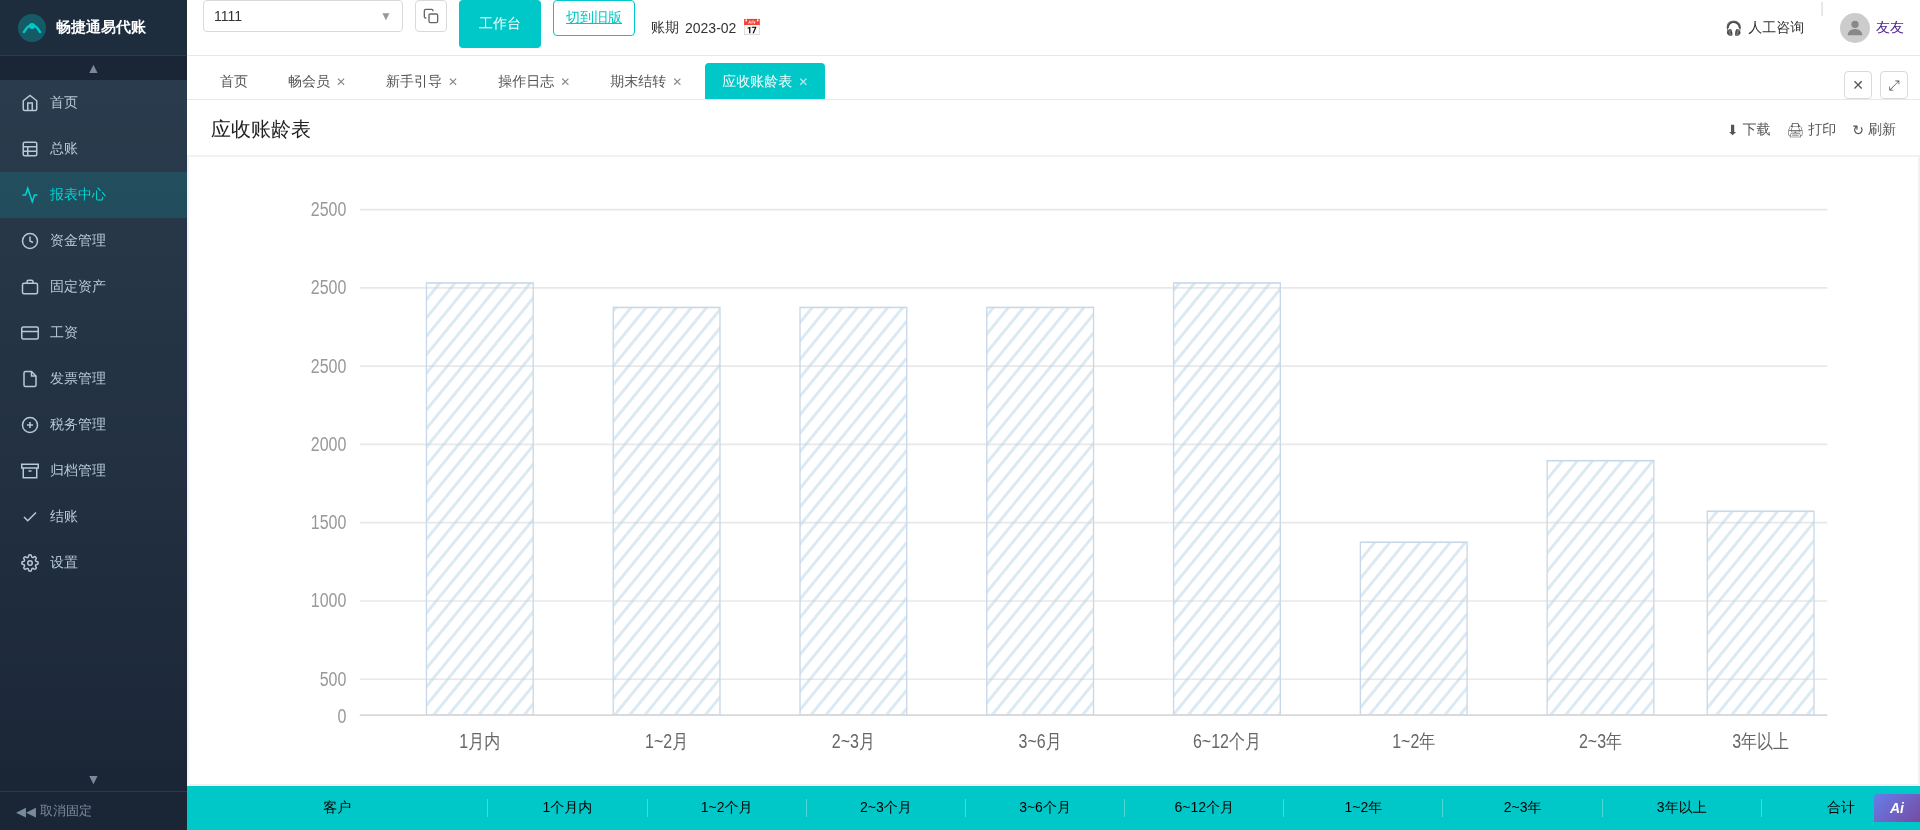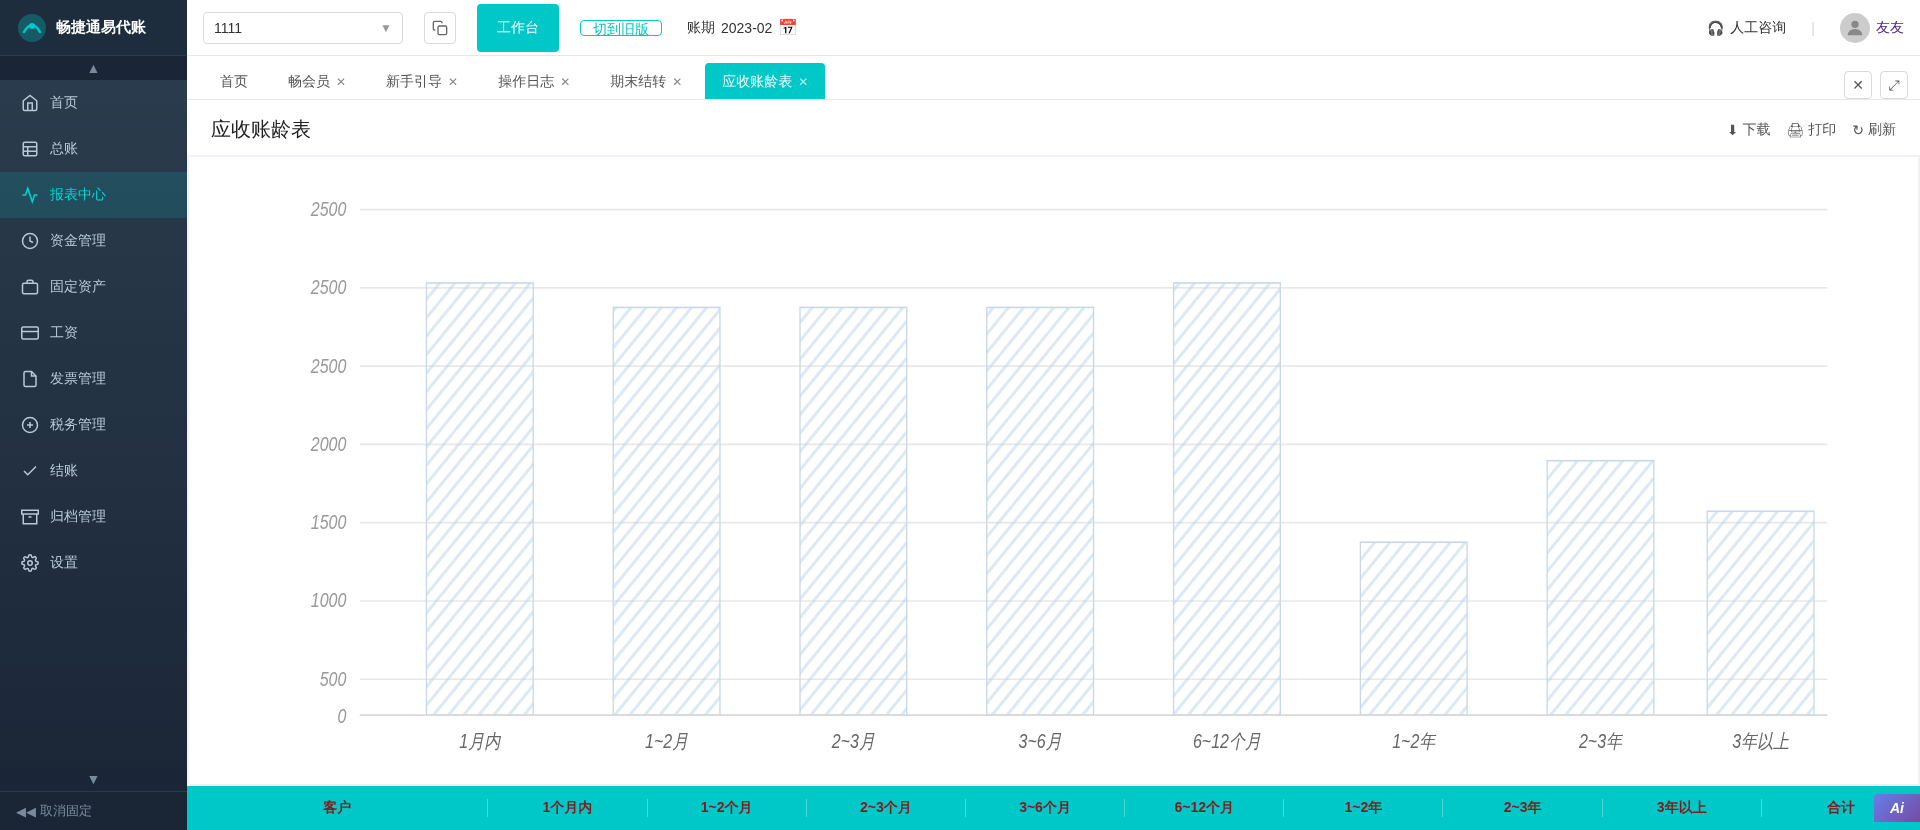--- a/index.html
+++ b/index.html
@@ -84,25 +84,24 @@
       display: flex;
       flex-direction: column;
       overflow: hidden;
     }
 
     
     .header {
       height: 56px;
       background: #fff;
       display: flex;
-      align-items: center;
       padding: 0 16px;
       border-bottom: 1px solid #e8e8e8;
       flex-shrink: 0;
-      gap: 21px;
+      gap: 12px;
     }
     .header-company-select {
       display: flex;
       align-items: center;
       border: 1px solid #d9d9d9;
       border-radius: 4px;
       padding: 0 10px;
       height: 32px;
       min-width: 200px;
       cursor: pointer;
@@ -133,24 +132,25 @@
       font-size: 14px;
       cursor: pointer;
       white-space: nowrap;
     }
     .header-switch-btn {
       border: 1px solid #00c8c8;
       color: #00c8c8;
       background: #fff;
       border-radius: 4px;
       padding: 0 12px;
-      height: 16px;
+      height: 36px;
       font-size: 14px;
       cursor: pointer;
       white-space: nowrap;
+      text-decoration: underline;
     }
     .header-period {
       display: flex;
       align-items: center;
       gap: 6px;
       color: #333;
       font-size: 14px;
       margin-left: 4px;
     }
     .header-period-icon { color: #666; font-size: 16px; cursor: pointer; }
@@ -292,21 +292,20 @@
 
     
     .chart-area {
       flex: 1;
       background: #fff;
       margin: 2px;
       padding: 20px 64px;
       overflow: hidden;
       display: flex;
       flex-direction: column;
-      font-style: italic;
     }
 
     
     .chart-wrapper {
       flex: 1;
       position: relative;
       display: flex;
       flex-direction: column;
     }
 
@@ -314,23 +313,23 @@
     .table-footer {
       height: 44px;
       background: #00c8c8;
       display: flex;
       align-items: center;
       flex-shrink: 0;
     }
     .table-footer-cell {
       flex: 1;
       text-align: center;
-      color: #7f1d1d;
-      font-size: 14px;
-      font-weight: 700;
+      color: #000000;
+      font-size: 14px;
+      font-weight: 400;
       border-right: 1px solid rgba(255,255,255,0.3);
       padding: 0 8px;
       white-space: nowrap;
       overflow: hidden;
       text-overflow: ellipsis;
     }
     .table-footer-cell:last-child { border-right: none; }
     .table-footer-cell.wide { flex: 2; }
 
     
@@ -431,34 +430,34 @@
             <circle cx="12" cy="12" r="10"></circle>
             <line x1="12" y1="8" x2="12" y2="16"></line>
             <line x1="8" y1="12" x2="16" y2="12"></line>
           </svg>
       </div>
       <span class="sidebar-item-label">税务管理</span>
     </div>
     <div class="sidebar-item">
       <div class="sidebar-item-icon">
         <svg width="18" height="18" viewBox="0 0 24 24" fill="none" stroke="currentColor" stroke-width="2">
-            <polyline points="20,6 9,17 4,12"></polyline>
-          </svg>
-      </div>
-      <span class="sidebar-item-label">结账</span>
-    </div>
-    <div class="sidebar-item">
-      <div class="sidebar-item-icon">
-        <svg width="18" height="18" viewBox="0 0 24 24" fill="none" stroke="currentColor" stroke-width="2">
             <polyline points="21,8 21,21 3,21 3,8"></polyline>
             <rect x="1" y="3" width="22" height="5"></rect>
             <line x1="10" y1="12" x2="14" y2="12"></line>
           </svg>
       </div>
       <span class="sidebar-item-label">归档管理</span>
+    </div>
+    <div class="sidebar-item">
+      <div class="sidebar-item-icon">
+        <svg width="18" height="18" viewBox="0 0 24 24" fill="none" stroke="currentColor" stroke-width="2">
+            <polyline points="20,6 9,17 4,12"></polyline>
+          </svg>
+      </div>
+      <span class="sidebar-item-label">结账</span>
     </div>
     <div class="sidebar-item">
       <div class="sidebar-item-icon">
         <svg width="18" height="18" viewBox="0 0 24 24" fill="none" stroke="currentColor" stroke-width="2">
             <circle cx="12" cy="12" r="3"></circle>
             <path d="M19.4 15a1.65 1.65 0 00.33 1.82l.06.06a2 2 0 010 2.83 2 2 0 01-2.83 0l-.06-.06a1.65 1.65 0 00-1.82-.33 1.65 1.65 0 00-1 1.51V21a2 2 0 01-4 0v-.09A1.65 1.65 0 009 19.4a1.65 1.65 0 00-1.82.33l-.06.06a2 2 0 01-2.83-2.83l.06-.06A1.65 1.65 0 004.68 15a1.65 1.65 0 00-1.51-1H3a2 2 0 010-4h.09A1.65 1.65 0 004.6 9a1.65 1.65 0 00-.33-1.82l-.06-.06a2 2 0 012.83-2.83l.06.06A1.65 1.65 0 009 4.68a1.65 1.65 0 001-1.51V3a2 2 0 014 0v.09a1.65 1.65 0 001 1.51 1.65 1.65 0 001.82-.33l.06-.06a2 2 0 012.83 2.83l-.06.06A1.65 1.65 0 0019.4 9a1.65 1.65 0 001.51 1H21a2 2 0 010 4h-.09a1.65 1.65 0 00-1.51 1z"></path>
           </svg>
       </div>
       <span class="sidebar-item-label">设置</span>
     </div>

